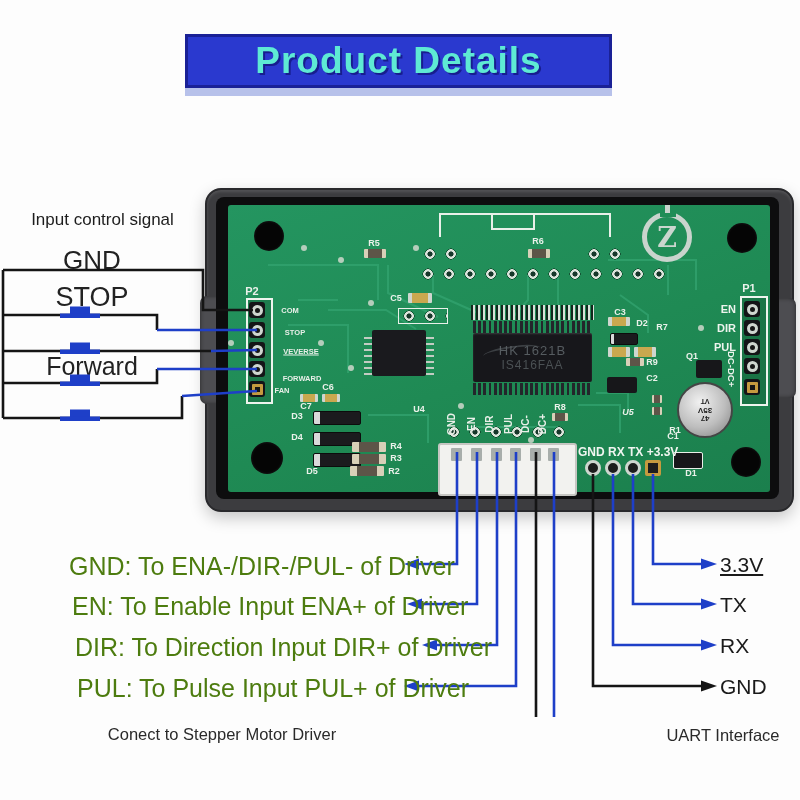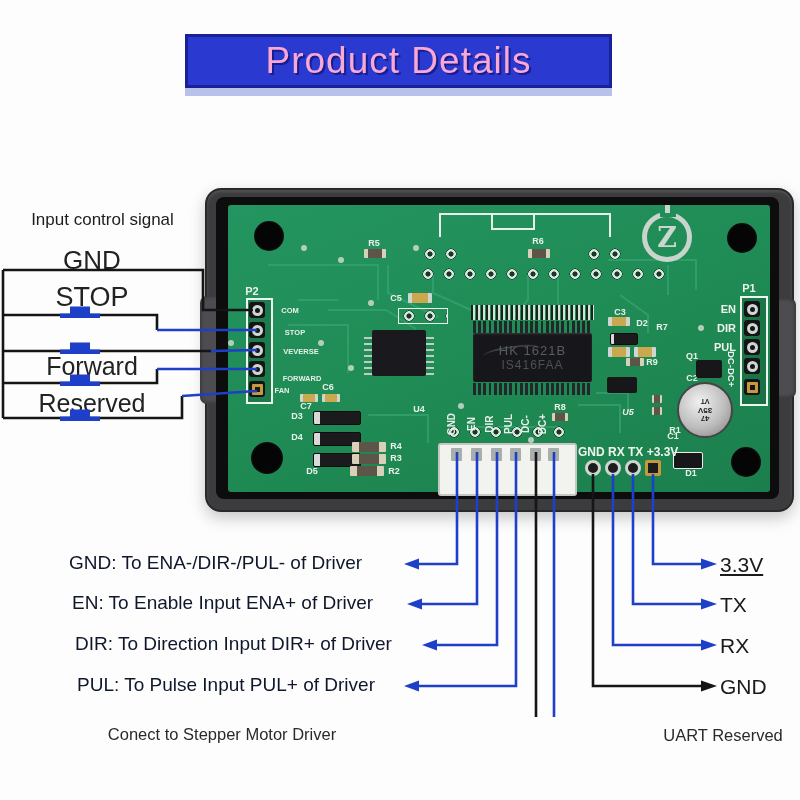--- a/index.html
+++ b/index.html
@@ -2,28 +2,28 @@
 <html><head>
 <meta charset="utf-8">
 <style>
   html,body{margin:0;padding:0;background:#fff;}
   #stage{position:relative;width:800px;height:800px;background:#fdfdfd;overflow:hidden;
          font-family:"Liberation Sans","DejaVu Sans",sans-serif;color:#1f1f1f;}
   .abs{position:absolute;}
   
   #banner{left:185px;top:34px;width:421px;height:48px;background:#2a39cf;border:3px solid #1a2196;
           display:flex;align-items:center;justify-content:center;}
-  #banner span{color:#f9a8d4;font-size:37px;font-weight:normal;letter-spacing:1px;
+  #banner span{color:#5eead4;font-size:37px;font-weight:bold;letter-spacing:1px;
           text-shadow:2px 2px 0 rgba(20,25,130,.85);}
   #banner-strip{left:185px;top:88px;width:427px;height:8px;background:#b7c1ea;}
   
   .ladder-label{left:0;width:184px;text-align:center;font-size:25px;color:#222;}
   .heading{left:20px;top:210px;width:165px;text-align:center;font-size:17px;color:#1d1d1d;}
   
-  .note{font-size:19px;white-space:nowrap;color:#0f172a;}
+  .note{font-size:25px;white-space:nowrap;color:#4d7c0f;}
   .rlabel{font-size:21px;white-space:nowrap;color:#1a1a1a;}
   .caption{font-size:16.5px;color:#2a2a2a;text-align:center;}
   #dcbox{left:498px;top:717px;width:95px;height:46px;border:2.5px solid #111;background:#fff;
          font-size:20px;line-height:1.18;padding:2px 0 0 6px;color:#222;}
   
   #enclosure{left:205px;top:188px;width:585px;height:320px;background:#3c3c3f;border-radius:16px;
              border:2px solid #29292c;box-shadow:0 6px 16px rgba(0,0,0,.22), inset 0 2px 3px rgba(255,255,255,.12);}
   #cavity{left:216px;top:197px;width:563px;height:302px;background:#0d0d0e;border-radius:8px;}
   #pcb{left:228px;top:205px;width:542px;height:287px;border-radius:3px;
        background:linear-gradient(160deg,#249560 0%,#1f8a54 55%,#1b7f4d 100%);}
@@ -79,21 +79,20 @@
 
   <div class="abs" id="banner">
     <span>Product Details</span>
   </div>
   <div class="abs" id="banner-strip"></div>
 
   <div class="abs heading">Input control signal</div>
   <div class="abs ladder-label" style="top:245px;font-size:26px;">GND</div>
   <div class="abs ladder-label" style="top:282px;font-size:27px;">STOP</div>
   <div class="abs ladder-label" style="top:352px;">Forward</div>
-  <div class="abs ladder-label" style="top:389px;">Reserved</div>
 
   <div class="abs" id="enclosure"></div>
   <div class="abs tab" style="left:200px;top:296px;width:30px;height:108px;"></div>
   <div class="abs tab" style="left:766px;top:298px;width:30px;height:100px;"></div>
   <div class="abs" id="cavity"></div>
 
   <div class="abs" id="pcb">
 
     <svg class="abs" style="left:0;top:0;" width="542" height="287">
       <g fill="none" stroke="#33a470" stroke-width="2" opacity="0.75">
@@ -159,21 +158,21 @@
         <i></i>
       </div>
     <div class="abs pin" style="left:21px;top:156px;">
         <i></i>
       </div>
     <div class="abs pin gold" style="left:21px;top:176px;">
         <i></i>
       </div>
     <div class="abs pinlab" style="left:62px;top:105px;">COM</div>
     <div class="abs pinlab" style="left:67px;top:127px;">STOP</div>
-    <div class="abs pinlab" style="left:73px;top:146px;">VEVERSE</div>
+    <div class="abs pinlab" style="left:73px;top:146px;text-decoration:underline;">VEVERSE</div>
     <div class="abs pinlab" style="left:74px;top:173px;">FORWARD</div>
     <div class="abs pinlab" style="left:54px;top:185px;">FAN</div>
 
     <div class="abs hdr" style="left:512px;top:91px;width:24px;height:106px;"></div>
     <div class="abs ref big" style="left:521px;top:83px;">P1</div>
     <div class="abs pin" style="left:516px;top:96px;">
         <i></i>
       </div>
     <div class="abs pin" style="left:516px;top:115px;">
         <i></i>
@@ -215,21 +214,21 @@
     <div class="abs padrow" style="left:170px;top:103px;width:48px;height:14px;border:1px solid #e9f0e9;"></div>
     <div class="abs ref" style="left:392px;top:107px;">C3</div>
     <div class="abs ycap" style="left:380px;top:112px;width:22px;height:9px;"></div>
     <div class="abs ref" style="left:414px;top:118px;">D2</div>
     <div class="abs diode" style="left:382px;top:128px;width:26px;height:10px;"></div>
     <div class="abs ref" style="left:434px;top:122px;">R7</div>
     <div class="abs ycap" style="left:380px;top:142px;width:22px;height:10px;"></div>
     <div class="abs ycap" style="left:406px;top:142px;width:22px;height:10px;"></div>
     <div class="abs ref" style="left:424px;top:157px;">R9</div>
     <div class="abs smd" style="left:398px;top:153px;width:18px;height:8px;"></div>
-    <div class="abs ref" style="left:464px;top:173px;">C2</div>
+    <div class="abs ref" style="left:424px;top:173px;">C2</div>
     <div class="abs ref" style="left:464px;top:151px;">Q1</div>
     <div class="abs blk" style="left:468px;top:155px;width:26px;height:18px;"></div>
     <div class="abs blk" style="left:379px;top:172px;width:30px;height:16px;"></div>
     <div class="abs ref" style="left:400px;top:207px;font-style:italic;">U5</div>
     <div class="abs smd" style="left:424px;top:190px;width:10px;height:8px;"></div>
     <div class="abs smd" style="left:424px;top:202px;width:10px;height:8px;"></div>
     <div class="abs ref" style="left:447px;top:225px;">R1</div>
     <div class="abs ref" style="left:445px;top:231px;">C1</div>
     <div class="abs ref" style="left:332px;top:202px;">R8</div>
     <div class="abs smd" style="left:324px;top:208px;width:16px;height:8px;"></div>
@@ -339,15 +338,15 @@
   <div class="abs note" style="left:75px;top:633px;">DIR: To Direction Input DIR+ of Driver</div>
   <div class="abs note" style="left:77px;top:674px;">PUL: To Pulse Input PUL+ of Driver</div>
 
   <div class="abs rlabel" style="left:720px;top:553px;text-decoration:underline;">3.3V</div>
   <div class="abs rlabel" style="left:720px;top:593px;">TX</div>
   <div class="abs rlabel" style="left:720px;top:634px;">RX</div>
   <div class="abs rlabel" style="left:720px;top:675px;">GND</div>
 
 
   <div class="abs caption" style="left:92px;top:725px;width:260px;">Conect to Stepper Motor Driver</div>
-  <div class="abs caption" style="left:648px;top:726px;width:150px;">UART Reserved</div>
+  <div class="abs caption" style="left:648px;top:726px;width:150px;">UART Interface</div>
 
 </div>
 
 </body></html>

